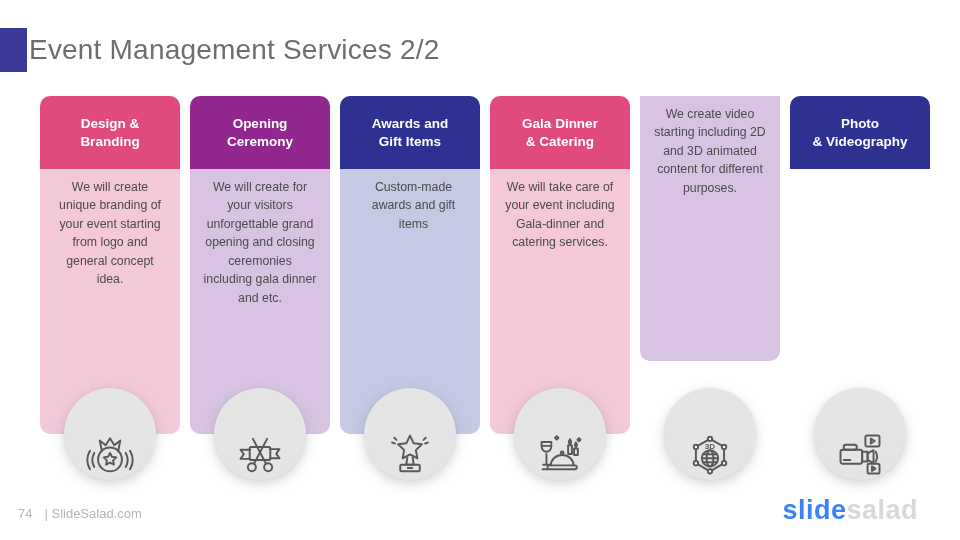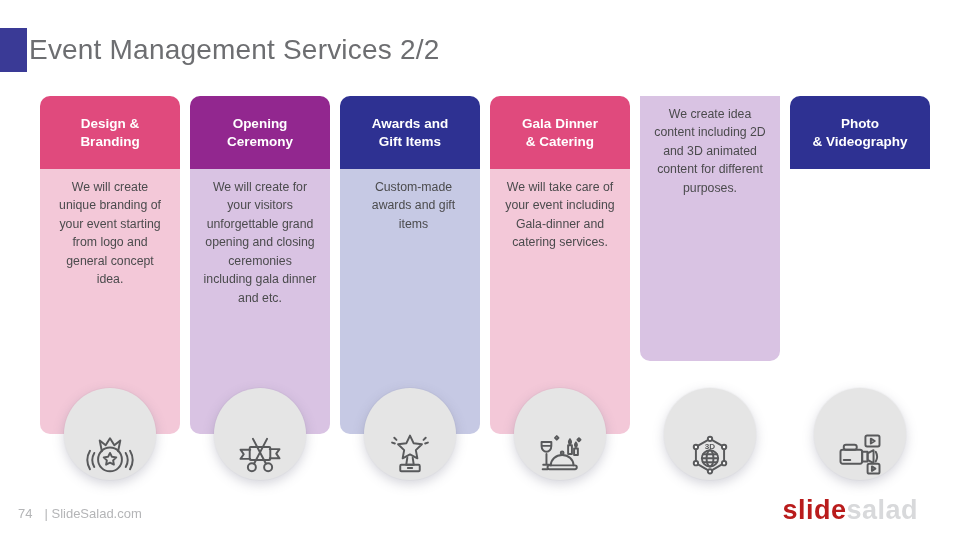--- a/index.html
+++ b/index.html
@@ -38,21 +38,21 @@
     display:flex;align-items:flex-end;justify-content:center;z-index:2;
   }
   .icon-circle svg{width:52px;height:52px;}
   .ic{stroke:#58595B;stroke-width:1.8;fill:none;stroke-linecap:round;stroke-linejoin:round;}
   .ic-fillnode{fill:#ffffff;}
   .ic-text{fill:#58595B;stroke:none;font-family:"Liberation Sans",sans-serif;font-weight:bold;font-size:7.5px;}
   
   .footer-left{position:absolute;left:18px;top:506px;font-size:13px;color:#B4B5B7;}
   .footer-left .site{margin-left:12px;}
   .logo{position:absolute;right:42px;top:495px;font-size:27px;letter-spacing:.5px;}
-  .logo-bold{color:#b91c1c;font-weight:700;}
+  .logo-bold{color:#3b82f6;font-weight:700;}
   .logo-light{color:#D8D9DB;font-weight:700;}
 </style>
 </head>
 <body>
 
 <div class="title-row">
   <div class="accent-square"></div>
   <h1 class="slide-title">Event Management Services 2/2</h1>
 </div>
 
@@ -136,21 +136,21 @@
           <line x1="11.5" y1="24" x2="11.5" y2="33"></line>
           <line x1="8.5" y1="34" x2="14.5" y2="34"></line>
           <path d="M21 7.5 l1.6 1.6 -1.6 1.6 -1.6 -1.6 z"></path>
           <path d="M41.5 9.5 l1.4 1.4 -1.4 1.4 -1.4 -1.4 z"></path>
         </g>
       </svg>
     </div>
   </div>
 
   <div class="card theme-purple">
-    <div class="card-body">We create idea content including 2D and 3D animated content for different purposes.</div>
+    <div class="card-body">We create video starting including 2D and 3D animated content for different purposes.</div>
     <div class="icon-circle">
       <svg viewBox="0 0 48 48">
         <g class="ic">
           <polygon points="24,10 37,17.5 37,32.5 24,40 11,32.5 11,17.5"></polygon>
           <circle cx="24" cy="28" r="7.5"></circle>
           <ellipse cx="24" cy="28" rx="3.2" ry="7.5"></ellipse>
           <line x1="16.5" y1="28" x2="31.5" y2="28"></line>
           <line x1="17.5" y1="24.3" x2="30.5" y2="24.3"></line>
           <line x1="17.5" y1="31.7" x2="30.5" y2="31.7"></line>
           <circle class="ic-fillnode" cx="24" cy="10" r="2"></circle>

